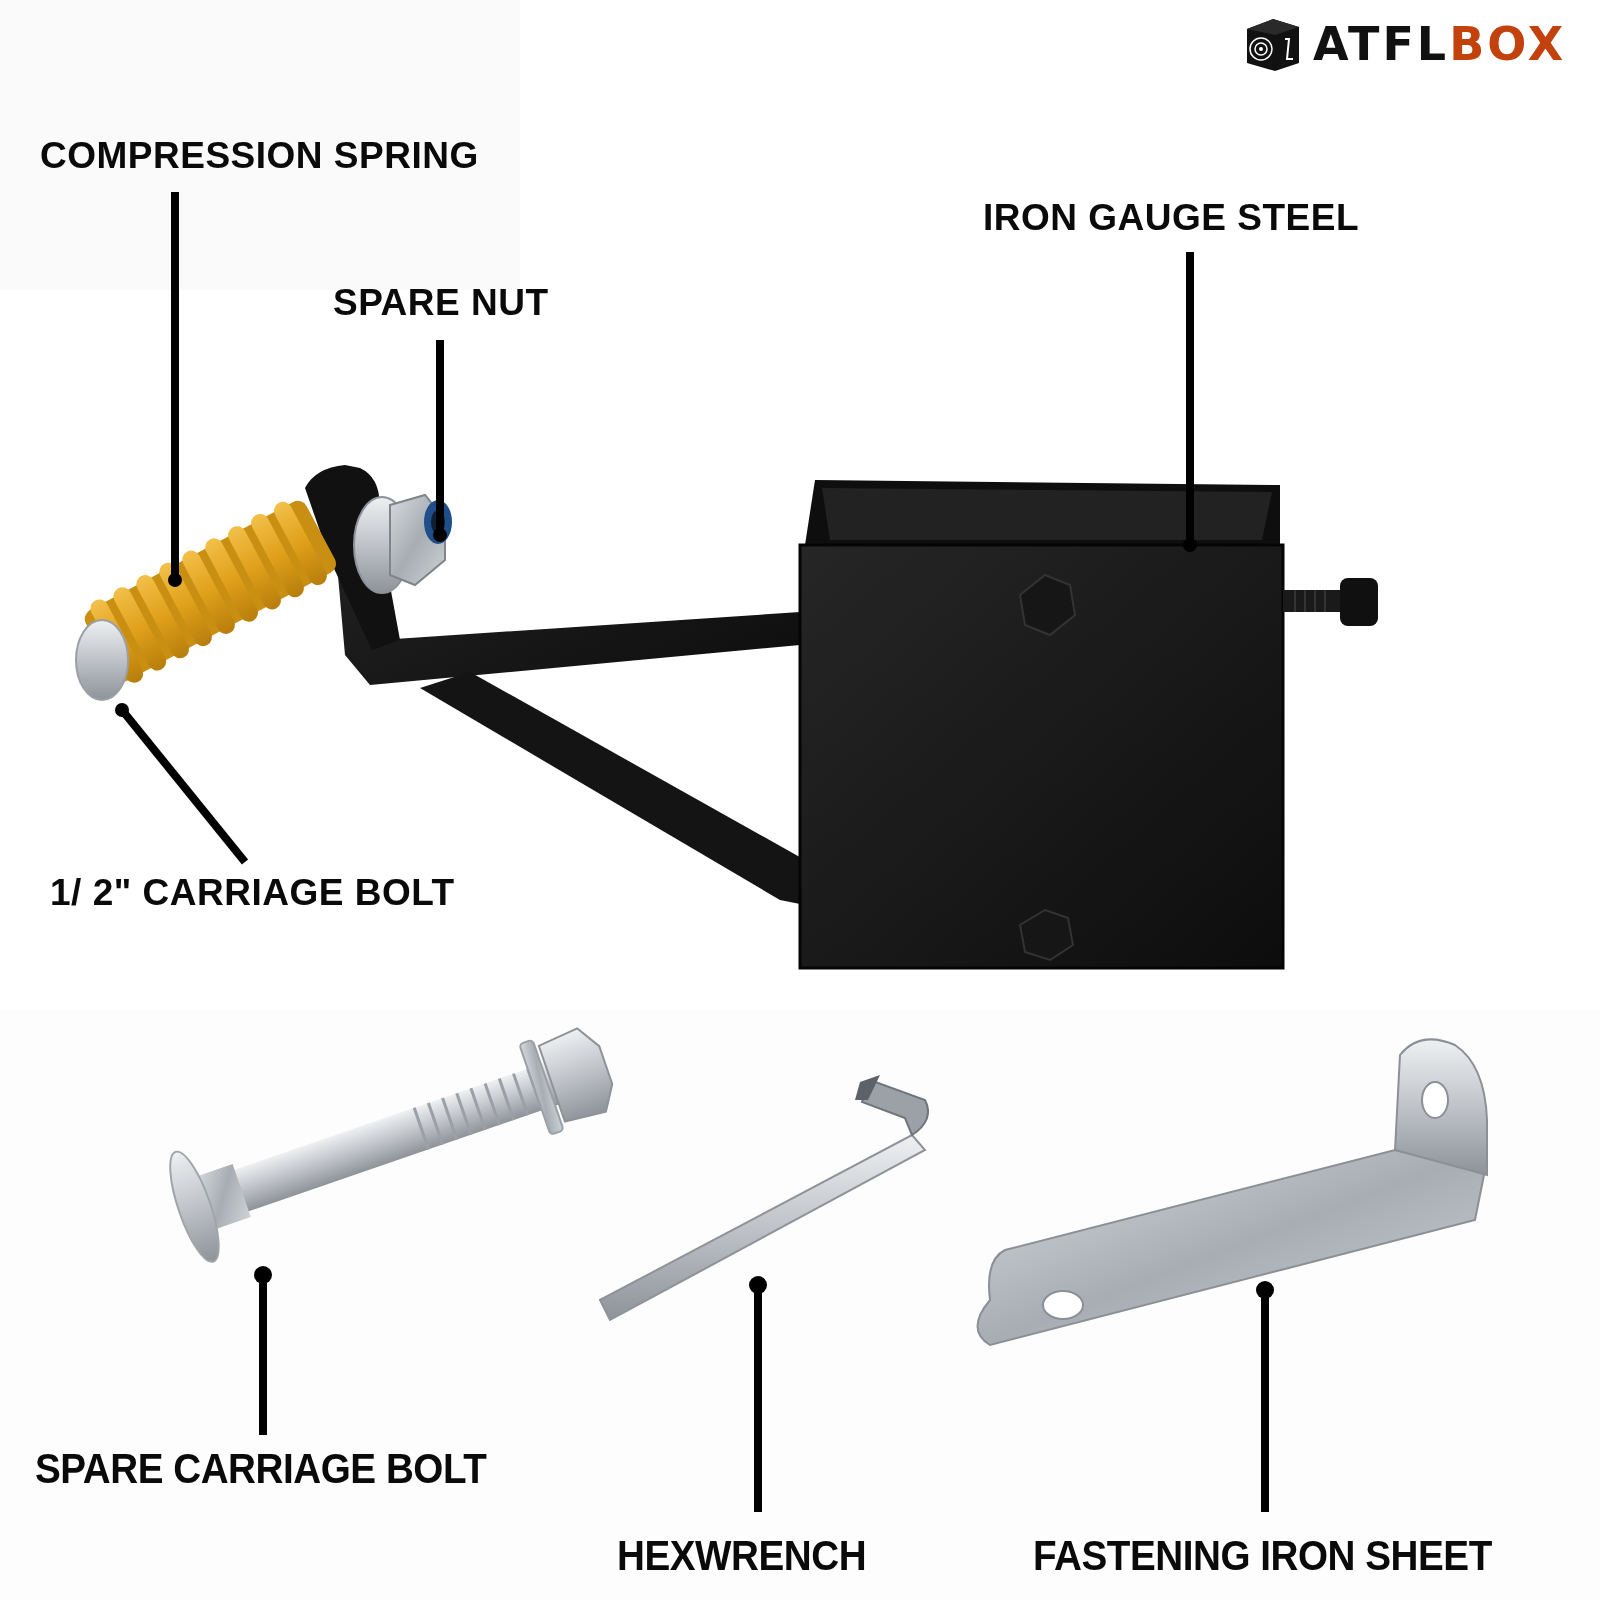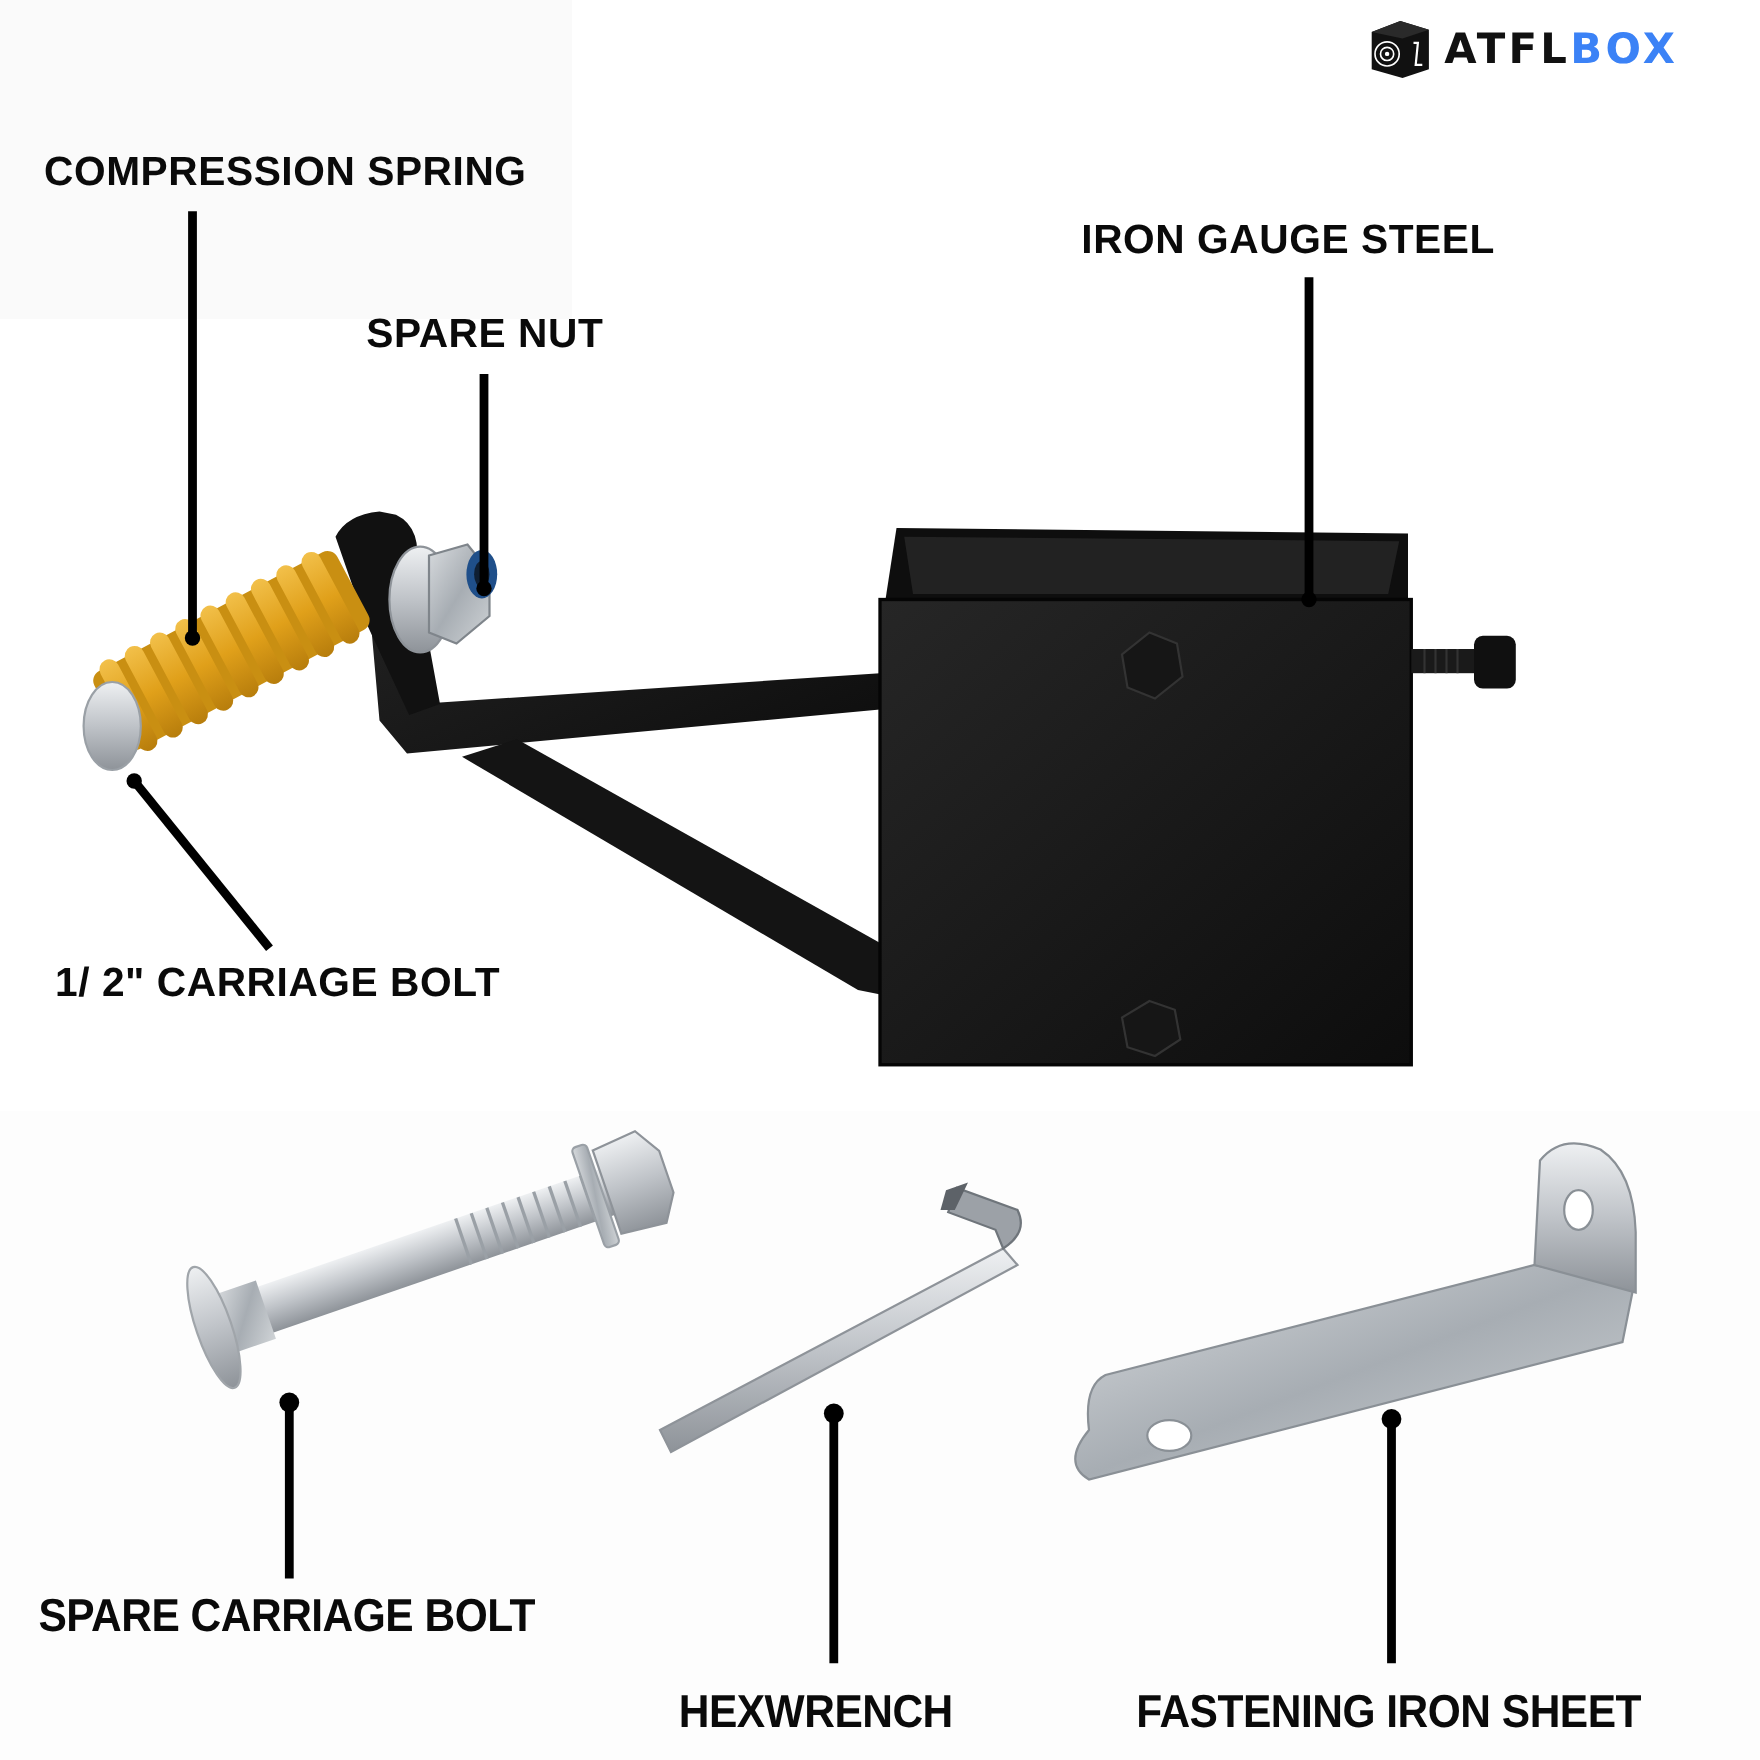--- a/index.html
+++ b/index.html
@@ -3,23 +3,23 @@
 <meta charset="utf-8">
 <style>
   html, body { margin:0; padding:0; }
   body { width:1600px; height:1600px; background:#ffffff; position:relative; overflow:hidden;
          font-family:"Liberation Sans", "DejaVu Sans", sans-serif; }
   .canvas { position:absolute; left:0; top:0; width:1600px; height:1600px; }
   .label { position:absolute; font-weight:700; color:#0a0a0a; white-space:nowrap; letter-spacing:0.5px; }
   .label.wide { font-family:Liberation Sans, sans-serif; font-size:37px; }
   .label.cond { font-family:"Liberation Sans", sans-serif; font-size:42px; transform:scaleX(0.92); transform-origin:left top; letter-spacing:-0.5px; }
   .logo { position:absolute; left:1243px; top:14px; height:60px; display:flex; align-items:center; }
-  .logo-text { font-family:"DejaVu Sans", sans-serif; font-weight:700; font-size:38px; letter-spacing:3px; }
+  .logo-text { font-family:"DejaVu Sans", sans-serif; font-weight:700; font-size:46px; letter-spacing:3px; }
   .logo-dark { color:#111; }
-  .logo-red { color:#3b82f6; }
+  .logo-red { color:#c2410c; }
 </style>
 </head>
 <body>
 
 <svg class="canvas" viewBox="0 0 1600 1600" xmlns="http://www.w3.org/2000/svg">
   <defs>
     <linearGradient id="galv" x1="0" y1="0" x2="0" y2="1">
       <stop offset="0" stop-color="#eef0f2"></stop>
       <stop offset="0.5" stop-color="#bfc3c8"></stop>
       <stop offset="1" stop-color="#8e9399"></stop>

